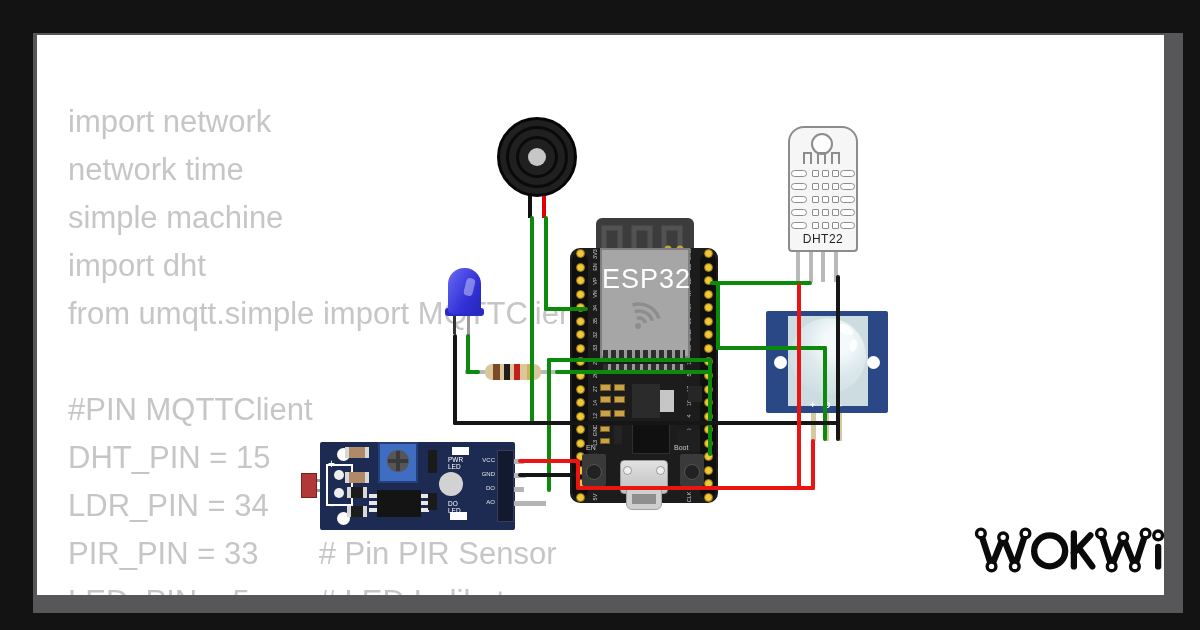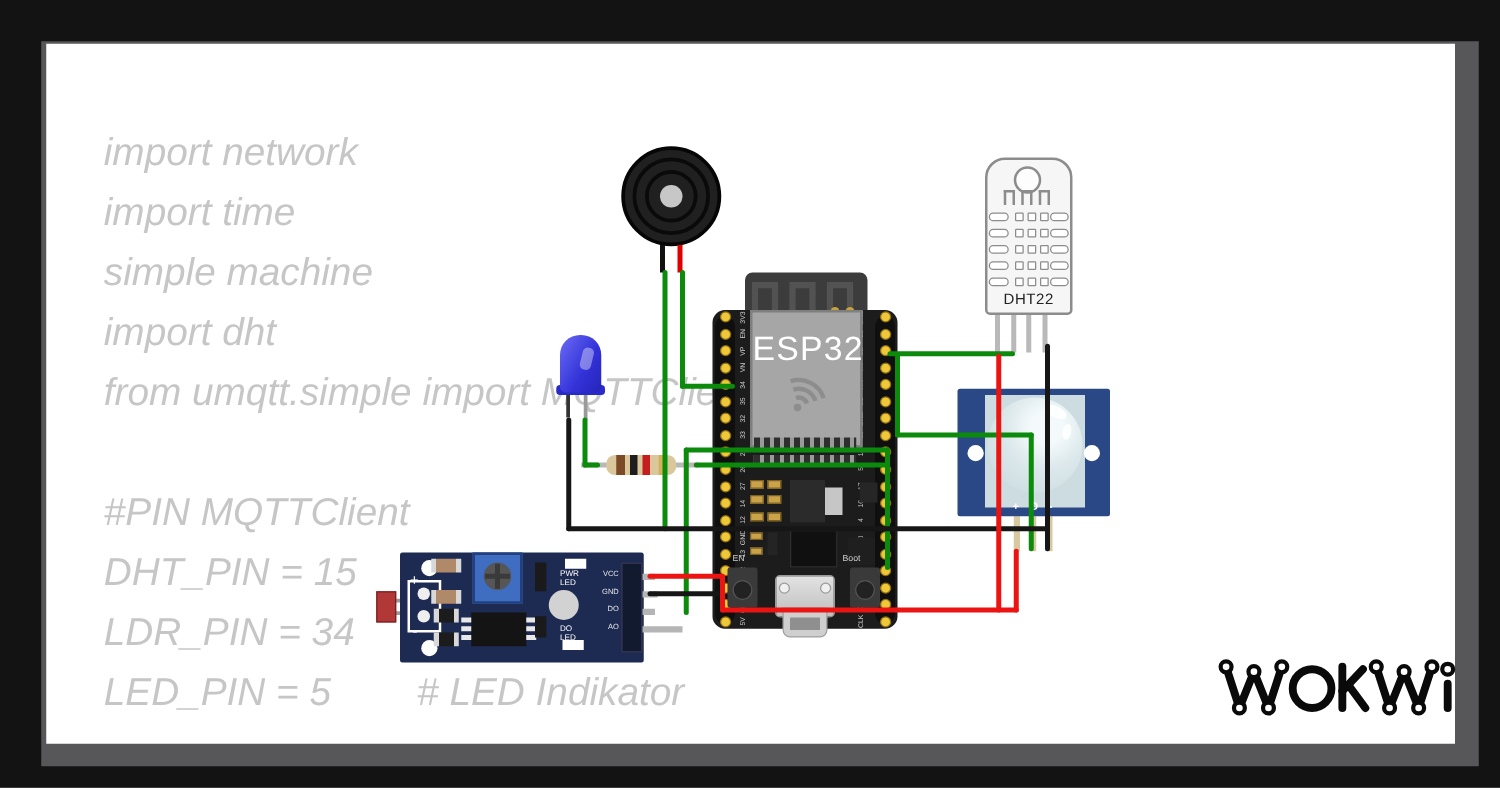--- a/index.html
+++ b/index.html
@@ -6,21 +6,21 @@
   .stage{position:relative;width:1200px;height:630px;background:#131313;overflow:hidden;
          font-family:"Liberation Sans", sans-serif;}
   .abs{position:absolute;}
   
   .shadow{left:33px;top:33px;width:1150px;height:580px;background:#57575a;z-index:0;}
   .card{left:37px;top:35px;width:1127px;height:560px;background:#fff;overflow:hidden;z-index:1;}
   .world{left:-37px;top:-35px;width:1200px;height:630px;}
   .tab{left:65px;top:10px;width:175px;height:63px;background:#59595c;z-index:10;
        color:#fafafa;font-size:38px;line-height:63px;padding-left:20px;box-sizing:border-box;}
   
-  .code-block{left:83px;top:98px;z-index:2;font-style:italic;}
+  .code-block{left:68px;top:98px;z-index:2;}
   .code-line{height:48px;line-height:48px;font-size:31px;color:#c6c6c6;white-space:pre;}
   
   .wire-layer{left:0;top:0;width:1200px;height:630px;z-index:6;}
   .wire{position:absolute;border-radius:2px;}
   
   .comp{z-index:4;}
   
   .buzzer-disc{left:0;top:0;width:80px;height:80px;border-radius:50%;background:#202020;border:3px solid #060606;box-sizing:border-box;}
   .buzzer-ring1{left:9px;top:9px;width:62px;height:62px;border-radius:50%;border:3px solid #0a0a0a;box-sizing:border-box;}
   .buzzer-ring2{left:19px;top:19px;width:42px;height:42px;border-radius:50%;border:3px solid #0a0a0a;box-sizing:border-box;}
@@ -99,28 +99,29 @@
 <body>
 
 <div class="stage">
   <div class="abs shadow"></div>
 
   <div class="abs card">
     <div class="abs world">
 
       <div class="abs code-block" id="code-block">
           <div class="code-line">import network</div>
-          <div class="code-line">import time</div>
+          <div class="code-line">network time</div>
           <div class="code-line">simple machine</div>
           <div class="code-line">import dht</div>
           <div class="code-line">from umqtt.simple import MQTTClient</div>
           <div class="code-line"></div>
           <div class="code-line">#PIN MQTTClient</div>
           <div class="code-line">DHT_PIN = 15</div>
           <div class="code-line">LDR_PIN = 34       #</div>
+          <div class="code-line">PIR_PIN = 33       # Pin PIR Sensor</div>
           <div class="code-line">LED_PIN = 5        # LED Indikator</div>
         </div>
 
       <div class="abs wire-layer" id="wire-layer">
           <div class="wire" style="left: 530px; top: 216px; width: 4px; height: 209px; background: rgb(11, 138, 11);"></div>
           <div class="wire" style="left: 544px; top: 216px; width: 4px; height: 95px; background: rgb(11, 138, 11);"></div>
           <div class="wire" style="left: 544px; top: 307px; width: 44px; height: 4px; background: rgb(11, 138, 11);"></div>
           <div class="wire" style="left: 547px; top: 358px; width: 4px; height: 134px; background: rgb(11, 138, 11);"></div>
           <div class="wire" style="left: 547px; top: 358px; width: 165px; height: 4px; background: rgb(11, 138, 11);"></div>
           <div class="wire" style="left: 708px; top: 358px; width: 4px; height: 98px; background: rgb(11, 138, 11);"></div>

